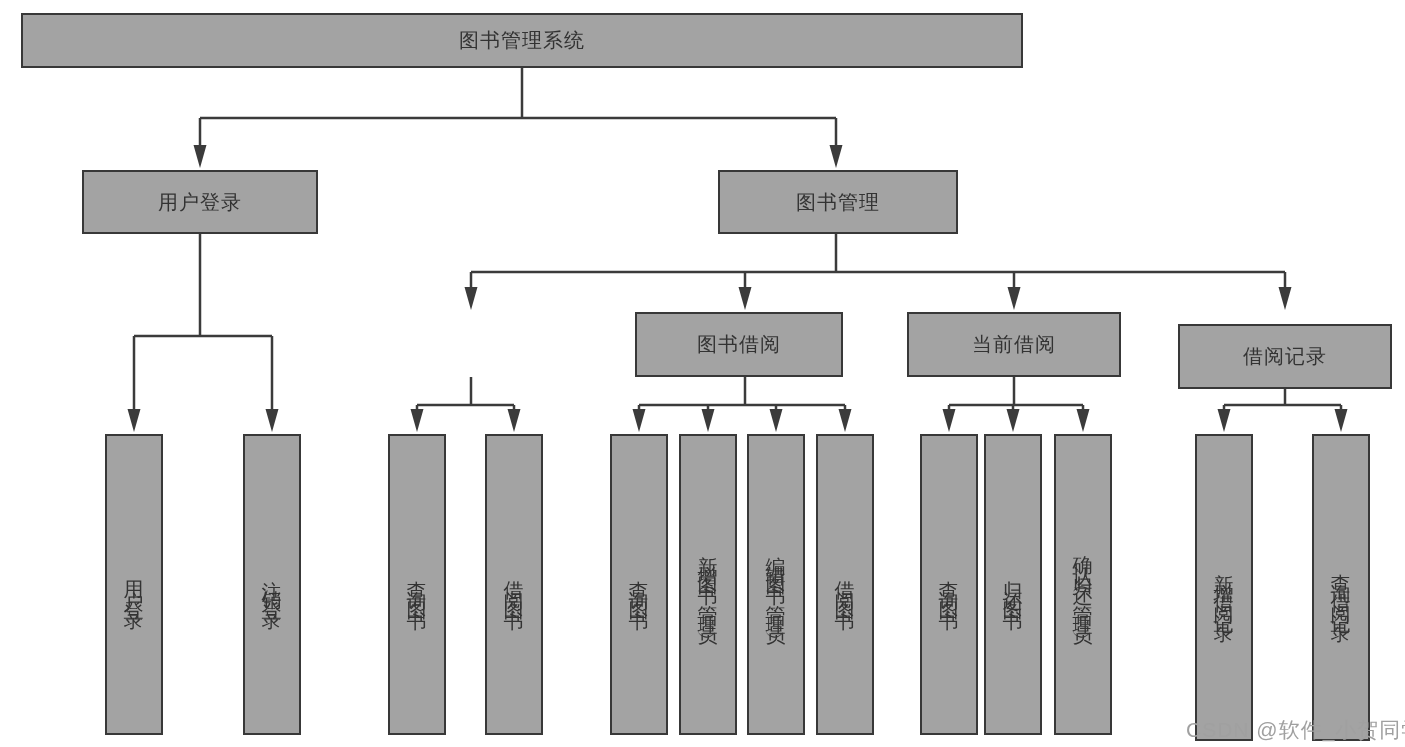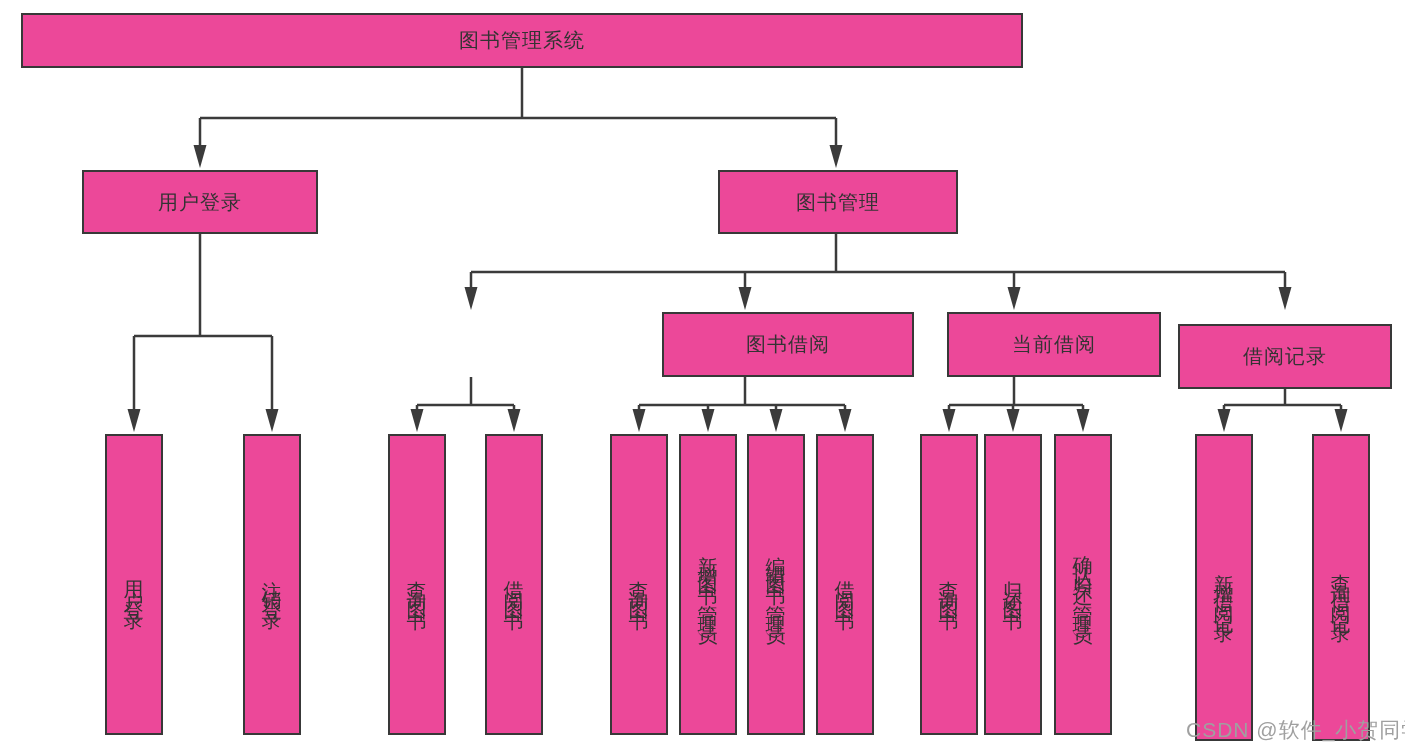--- a/index.html
+++ b/index.html
@@ -17,21 +17,21 @@
     font-family:"Liberation Sans",sans-serif;
     overflow:hidden;
   }
   svg.connectors{position:absolute;left:0;top:0;z-index:1;}
   svg.connectors path{stroke:var(--line);stroke-width:2.5;fill:none;}
   svg.connectors polygon{fill:var(--line);stroke:none;}
   .box{
     position:absolute;
     box-sizing:border-box;
     border:2px solid var(--box-border);
-    background:#ec4899;
+    background:#a3a3a3;
     display:flex;align-items:center;justify-content:center;
     color:var(--text);
     z-index:2;
   }
   .hbox{font-size:20px;letter-spacing:1px;}
   .vbox .vlabel{
     writing-mode:vertical-rl;
     text-orientation:mixed;
     font-size:20px;
     letter-spacing:10px;
@@ -119,24 +119,24 @@
     <span>图书管理系统</span>
   </div>
 
   <div class="box hbox" style="left:82px;top:170px;width:236px;height:64px;">
     <span>用户登录</span>
   </div>
   <div class="box hbox" style="left:718px;top:170px;width:240px;height:64px;">
     <span>图书管理</span>
   </div>
 
-  <div class="box hbox" style="left:662px;top:312px;width:252px;height:65px;text-align:right;">
+  <div class="box hbox" style="left:635px;top:312px;width:208px;height:65px;text-align:right;">
     <span>图书借阅</span>
   </div>
-  <div class="box hbox" style="left:907px;top:312px;width:214px;height:65px;margin-left:40px;">
+  <div class="box hbox" style="left:907px;top:312px;width:214px;height:65px;">
     <span>当前借阅</span>
   </div>
   <div class="box hbox" style="left:1178px;top:312px;width:214px;height:65px;margin-top:12px;">
     <span>借阅记录</span>
   </div>
 
   <div class="box vbox" style="left:105px;top:434px;width:58px;height:301px;">
     <span class="vlabel">用户登录</span>
   </div>
   <div class="box vbox" style="left:243px;top:434px;width:58px;height:301px;">

